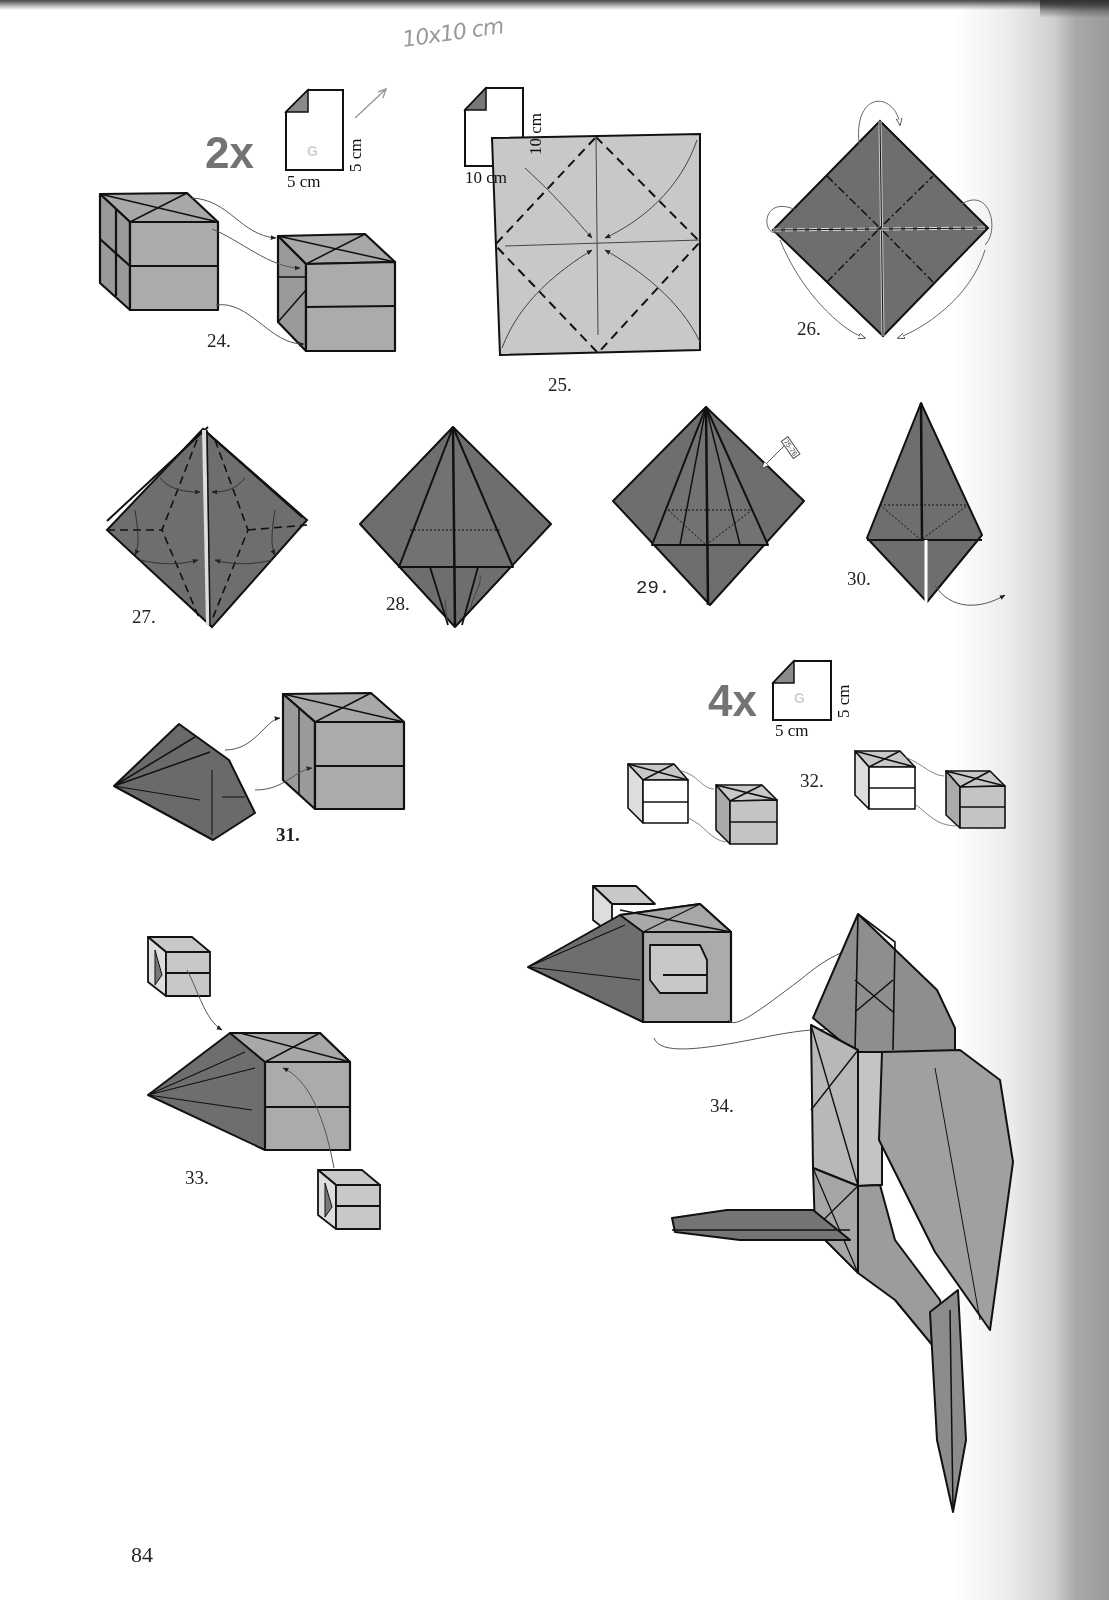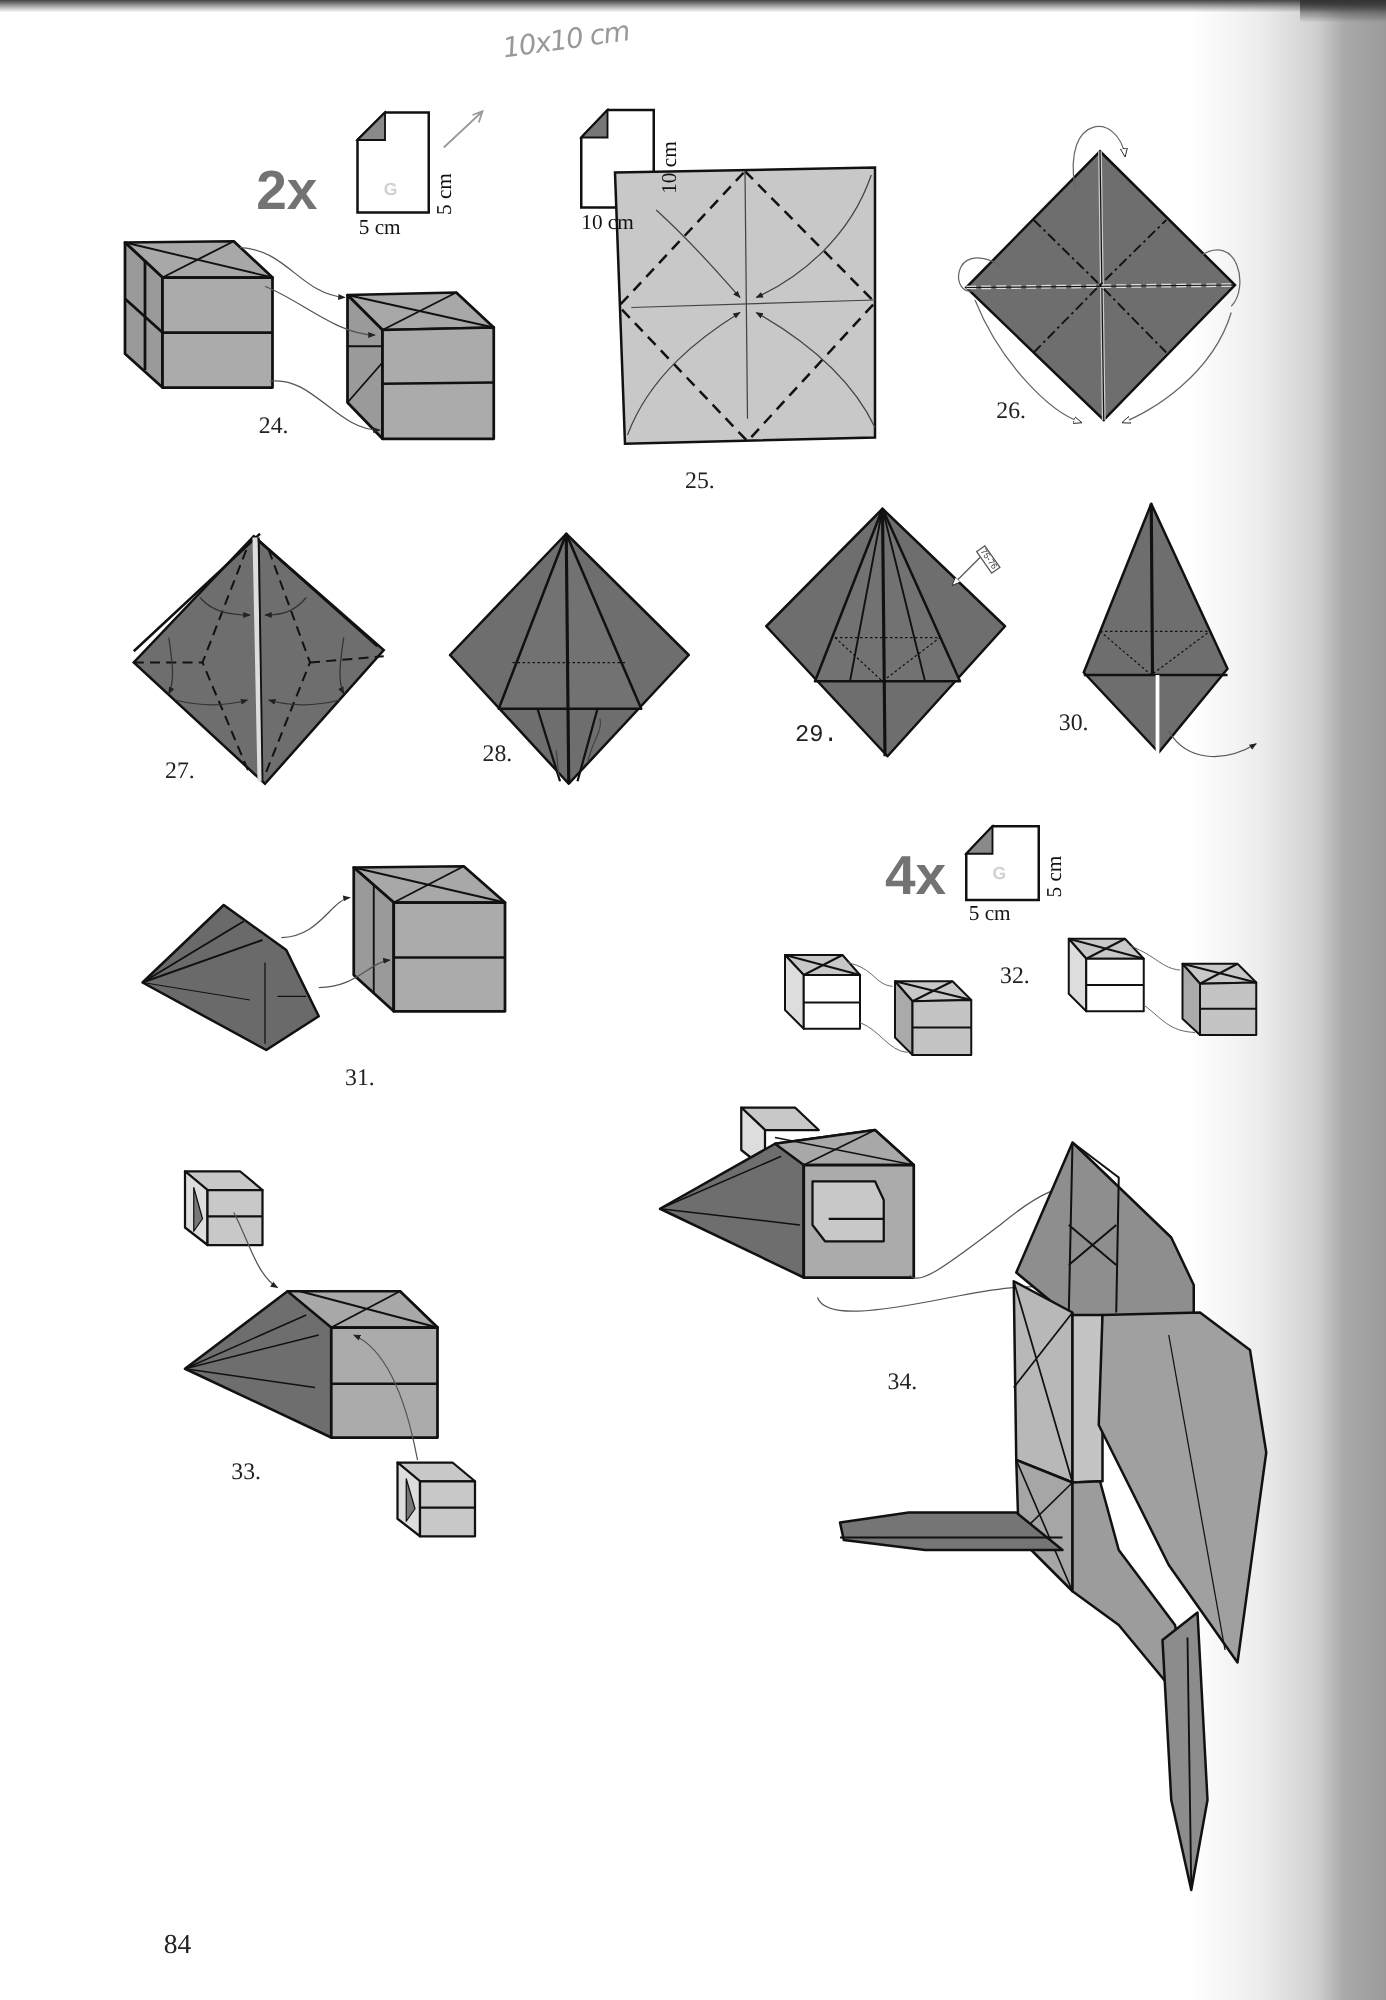--- a/index.html
+++ b/index.html
@@ -263,18 +263,18 @@
 
 <div class="ref" style="left:788px;top:436px;">75-76</div>
 
 <div class="lbl" style="left:160px;top:330px;margin-left:47px;">24.</div>
 <div class="lbl" style="left:548px;top:374px;">25.</div>
 <div class="lbl" style="left:797px;top:318px;">26.</div>
 <div class="lbl" style="left:132px;top:606px;">27.</div>
 <div class="lbl" style="left:386px;top:593px;">28.</div>
 <div class="lbl" style="left:636px;top:577px;font-family:Liberation Mono, monospace;">29.</div>
 <div class="lbl" style="left:847px;top:568px;">30.</div>
-<div class="lbl" style="left:276px;top:852px;">31.</div>
+<div class="lbl" style="left:276px;top:824px;font-weight:bold;">31.</div>
 <div class="lbl" style="left:800px;top:770px;">32.</div>
 <div class="lbl" style="left:185px;top:1167px;">33.</div>
 <div class="lbl" style="left:710px;top:1095px;">34.</div>
 
 <div class="pageno" style="left:131px;top:1542px;">84</div>
 
 </body></html>

